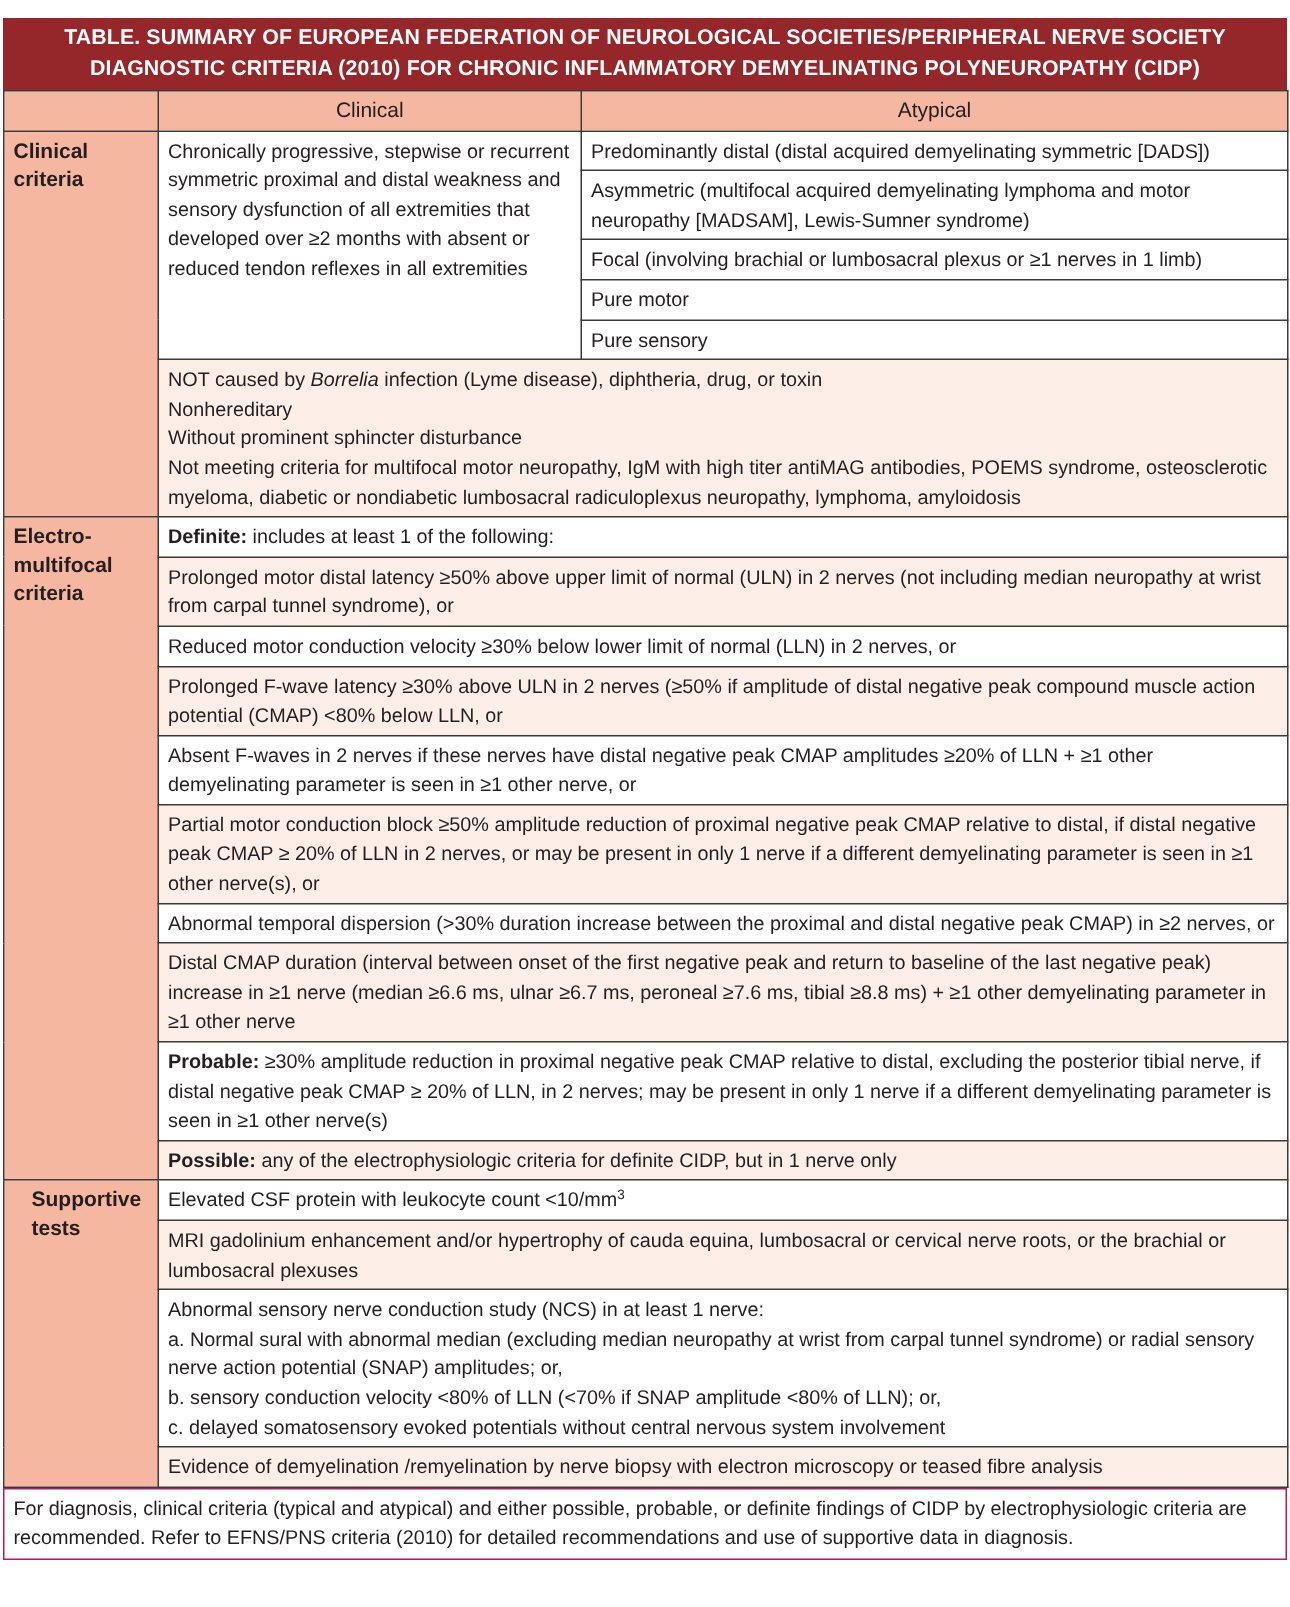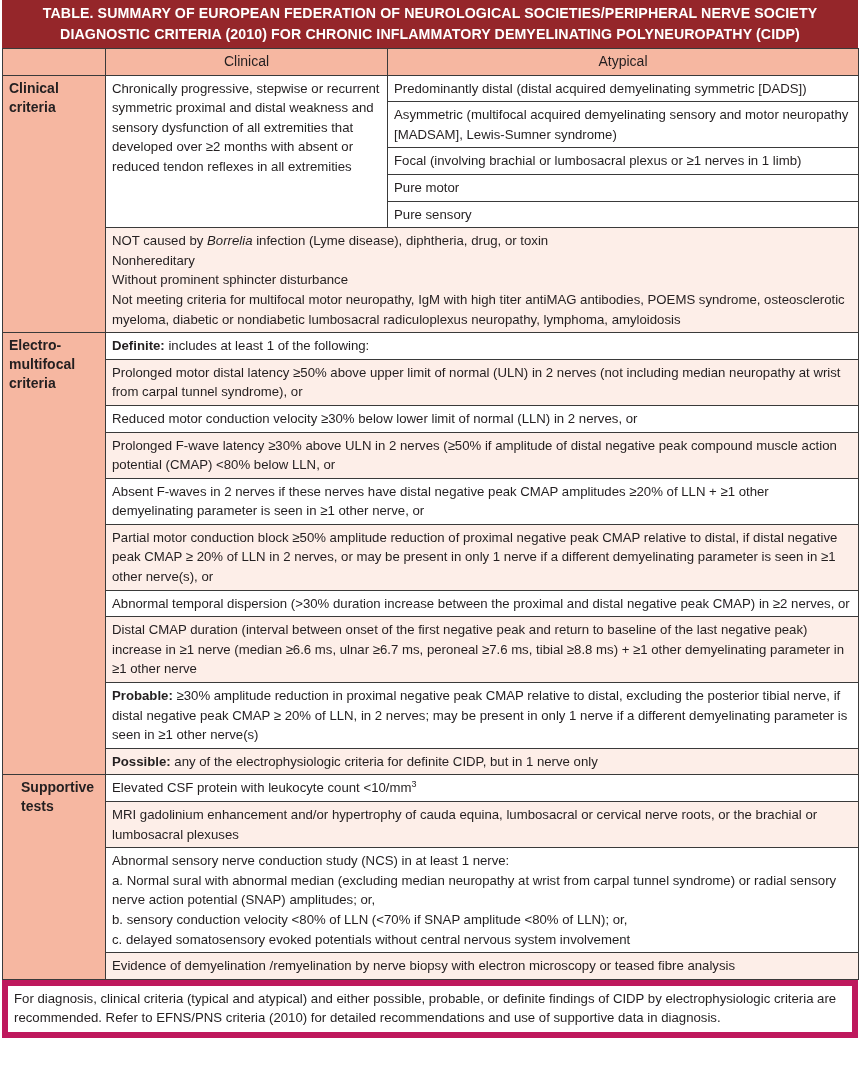--- a/index.html
+++ b/index.html
@@ -1,19 +1,19 @@
 <!DOCTYPE html>
 <html><head>
   <meta charset="utf-8">
   <style>
     * { box-sizing: border-box; margin: 0; padding: 0; }
     html, body { width: 860px; height: 1071px; background: #ffffff; overflow: hidden; }
     body { font-family: "Liberation Sans", "DejaVu Sans", sans-serif; color: #231f20; }
 
-    .wrap { position: absolute; left: 2px; top: 0; width: 856px; }
+    .wrap { position: absolute; left: 2px; top: 12px; width: 856px; }
 
     .title-band {
       background: #95262a;
       color: #ffffff;
       text-align: center;
       font-weight: bold;
       font-size: 14.2px;
       line-height: 21px;
       padding: 3px 4px 2px 4px;
       letter-spacing: 0.1px;
@@ -56,21 +56,21 @@
     .bold { font-weight: bold; }
     .it { font-style: italic; }
 
     table.foot {
       width: 856px;
       border-collapse: collapse;
       font-size: 13.2px;
       line-height: 19.6px;
     }
     table.foot td {
-      border: 6px solid #be185d;
+      border: 1px solid #be185d;
       padding: 3px 6px 4px 6px;
       background: #ffffff;
     }
     sup { font-size: 9px; line-height: 0; vertical-align: 5px; }
   </style>
 </head>
 <body>
 
 <div class="wrap">
   <div class="title-band">
@@ -94,21 +94,21 @@
 
     <tr class="w">
       <td class="section-label" rowspan="6">
         <div>Clinical</div>
         <div>criteria</div>
       </td>
       <td class="w" rowspan="5">Chronically progressive, stepwise or recurrent symmetric proximal and distal weakness and sensory dysfunction of all extremities that developed over ≥2 months with absent or reduced tendon reflexes in all extremities</td>
       <td class="w">Predominantly distal (distal acquired demyelinating symmetric [DADS])</td>
     </tr>
     <tr class="w">
-      <td class="w">Asymmetric (multifocal acquired demyelinating sensory and motor neuropathy [MADSAM], Lewis-Sumner syndrome)</td>
+      <td class="w">Asymmetric (multifocal acquired demyelinating lymphoma and motor neuropathy [MADSAM], Lewis-Sumner syndrome)</td>
     </tr>
     <tr class="w">
       <td class="w">Focal (involving brachial or lumbosacral plexus or ≥1 nerves in 1 limb)</td>
     </tr>
     <tr class="w">
       <td class="w">Pure motor</td>
     </tr>
     <tr class="w">
       <td class="w">Pure sensory</td>
     </tr>

